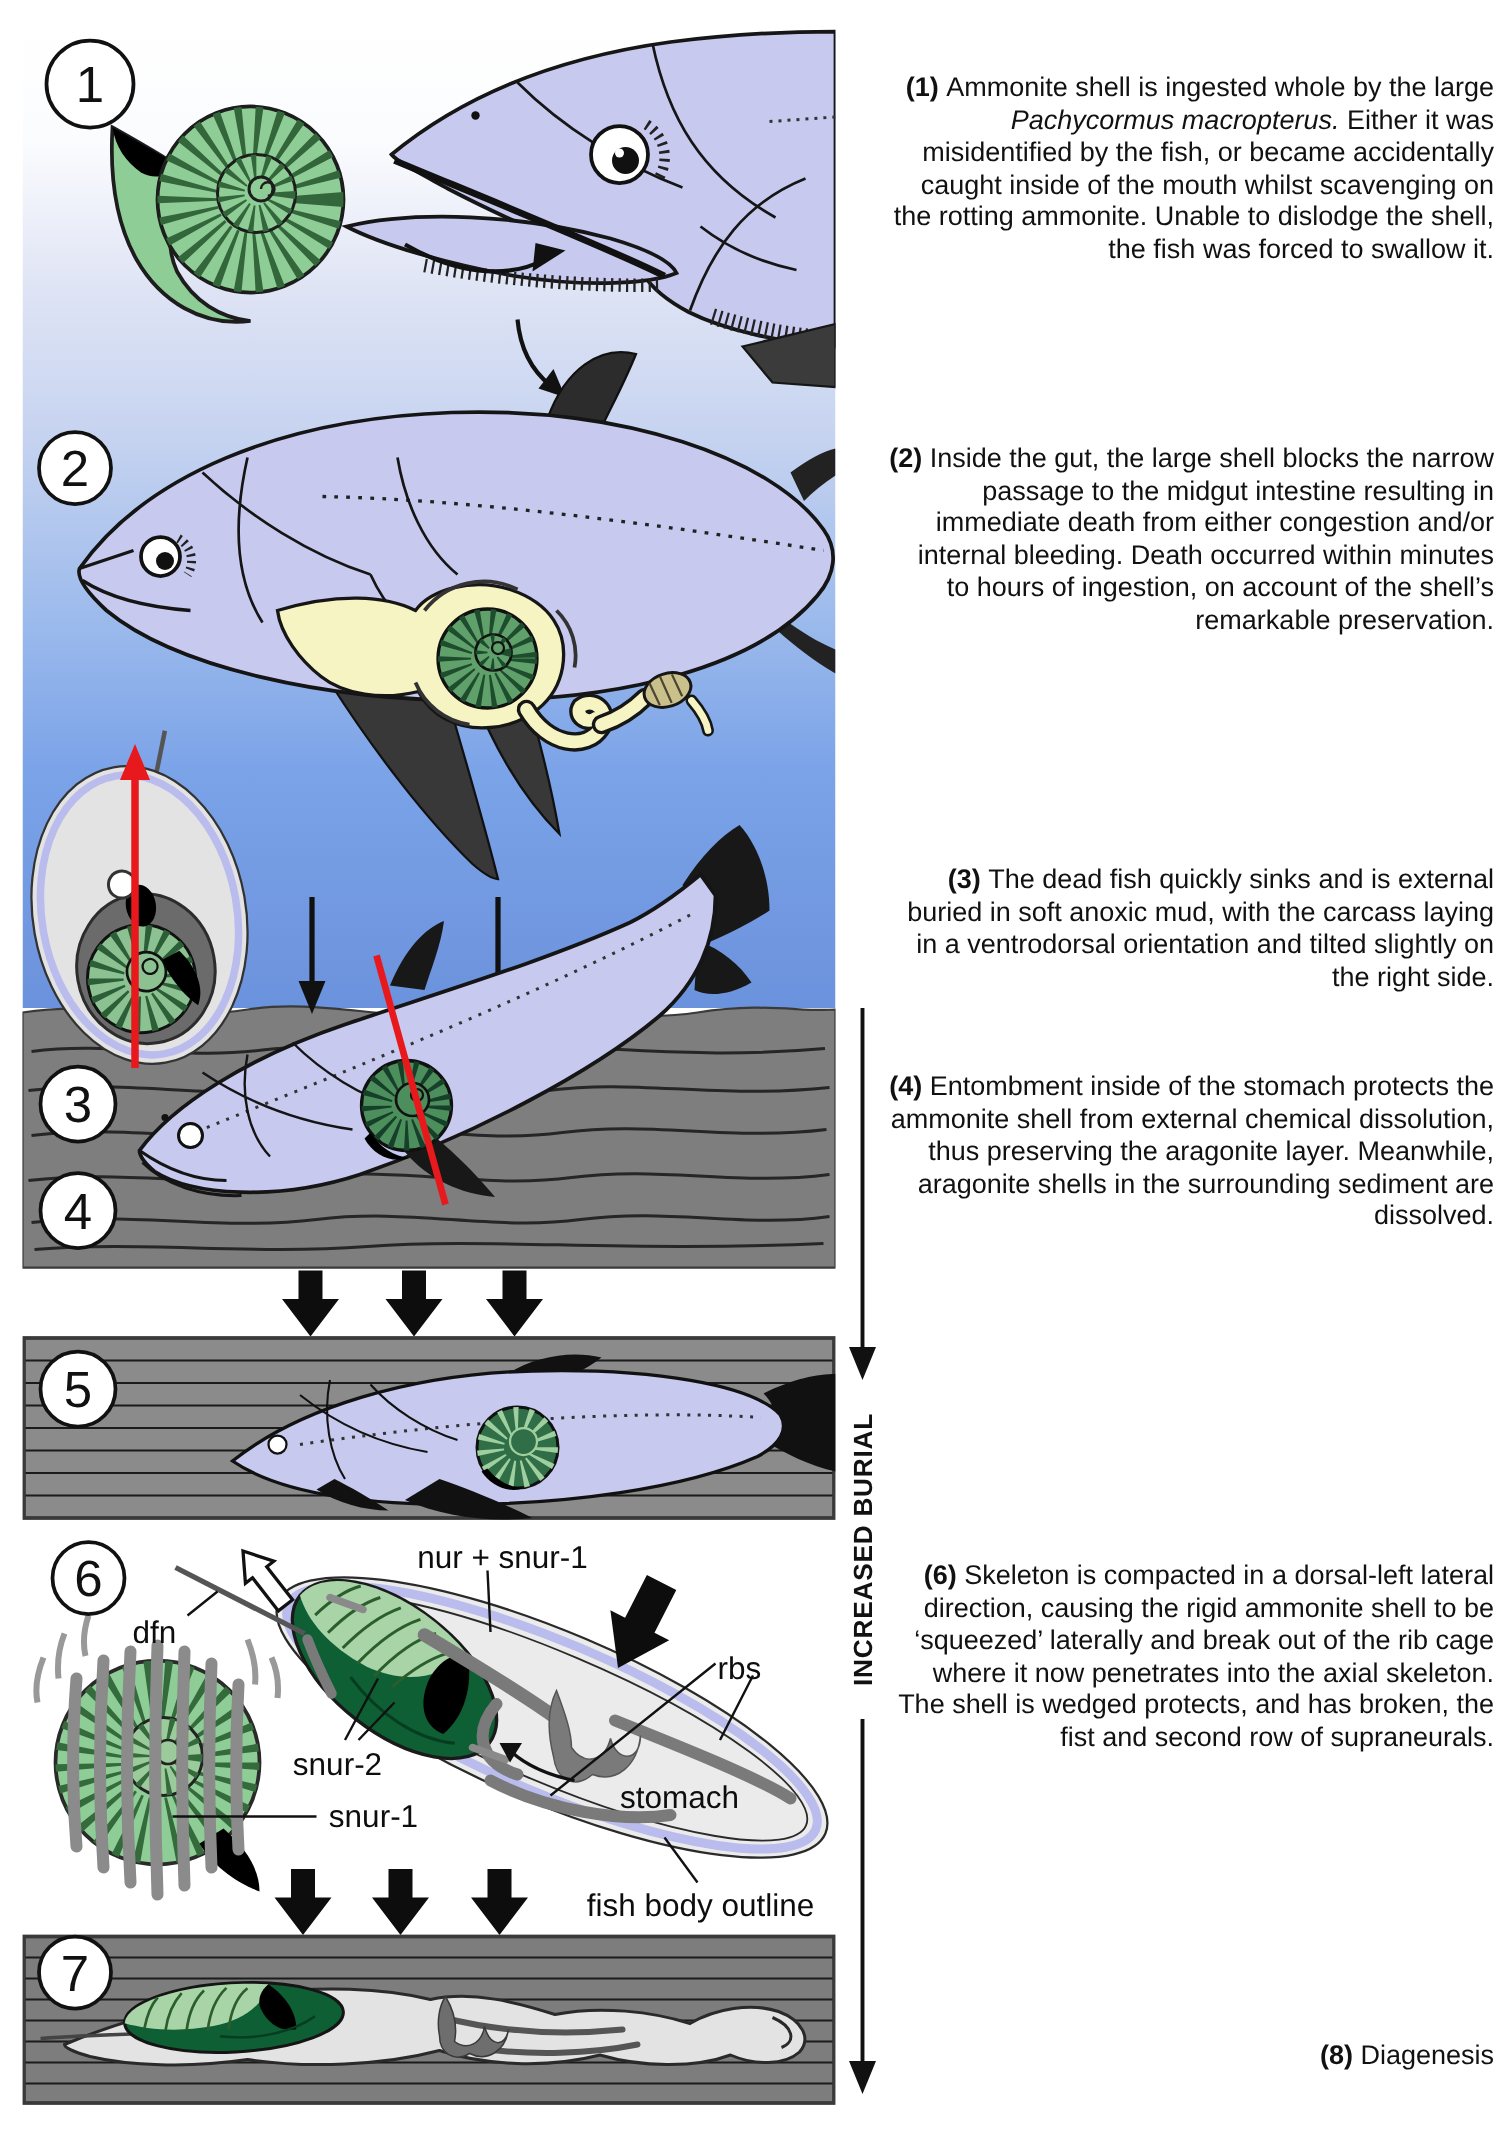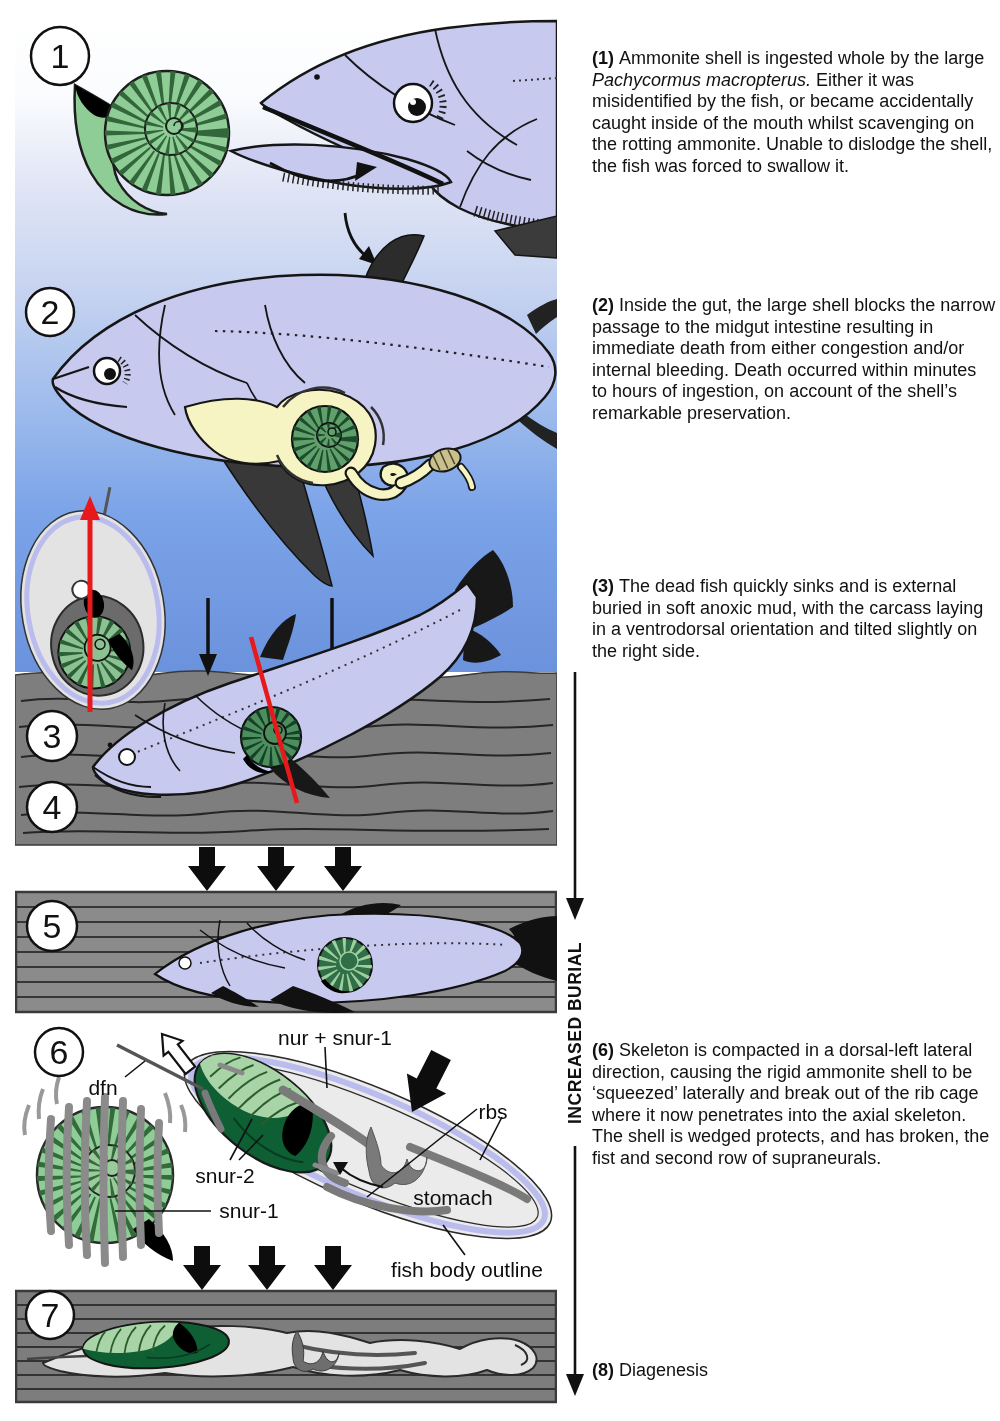--- a/index.html
+++ b/index.html
@@ -1,20 +1,20 @@
 <!DOCTYPE html>
 <html><head>
 <meta charset="utf-8">
 <style>
   html,body{margin:0;padding:0;background:#fff;}
   .fig{position:relative;width:1000px;height:1421px;background:#ffffff;
        font-family:"Liberation Sans",sans-serif;overflow:hidden;}
   .art{position:absolute;left:15px;top:15px;}
   .step{position:absolute;left:592px;width:404px;font-size:18px;line-height:21.5px;
-        color:#111;text-align:left;}
+        color:#111;text-align:right;}
   .step b{font-weight:700;margin-right:5px;}
   .step i{font-style:italic;}
   .vlabel{position:absolute;left:558px;top:918px;width:34px;height:230px;
           writing-mode:vertical-rl;transform:rotate(180deg);
           font-size:17.5px;font-weight:700;color:#111;letter-spacing:.5px;
           text-align:center;line-height:34px;}
   .varrow{position:absolute;left:561px;top:668px;}
   svg text.pnum{font-size:34px;fill:#111;}
   svg text.albl{font-size:21px;fill:#0d0d0d;}
 </style>
@@ -325,20 +325,23 @@
 
   <div class="step" style="top:48px">
     <b>(1)</b><span>Ammonite shell is ingested whole by the large </span><i>Pachycormus macropterus.</i><span> Either it was misidentified by the fish, or became accidentally caught inside of the mouth whilst scavenging on the rotting ammonite. Unable to dislodge the shell, the fish was forced to swallow it.</span>
   </div>
   <div class="step" style="top:295px">
     <b>(2)</b><span>Inside the gut, the large shell blocks the narrow passage to the midgut intestine resulting in immediate death from either congestion and/or internal bleeding. Death occurred within minutes to hours of ingestion, on account of the shell’s remarkable preservation.</span>
   </div>
   <div class="step" style="top:576px">
     <b>(3)</b><span>The dead fish quickly sinks and is external buried in soft anoxic mud, with the carcass laying in a ventrodorsal orientation and tilted slightly on the right side.</span>
   </div>
+  <div class="step" style="top:714px">
+    <b>(4)</b><span>Entombment inside of the stomach protects the ammonite shell from external chemical dissolution, thus preserving the aragonite layer. Meanwhile, aragonite shells in the surrounding sediment are dissolved.</span>
+  </div>
   <div class="step" style="top:1040px">
     <b>(6)</b><span>Skeleton is compacted in a dorsal-left lateral direction, causing the rigid ammonite shell to be ‘squeezed’ laterally and break out of the rib cage where it now penetrates into the axial skeleton. The shell is wedged protects, and has broken, the fist and second row of supraneurals.</span>
   </div>
   <div class="step" style="top:1360px">
     <b>(8)</b><span>Diagenesis</span>
   </div>
 
 </div>
 
 </body></html>

